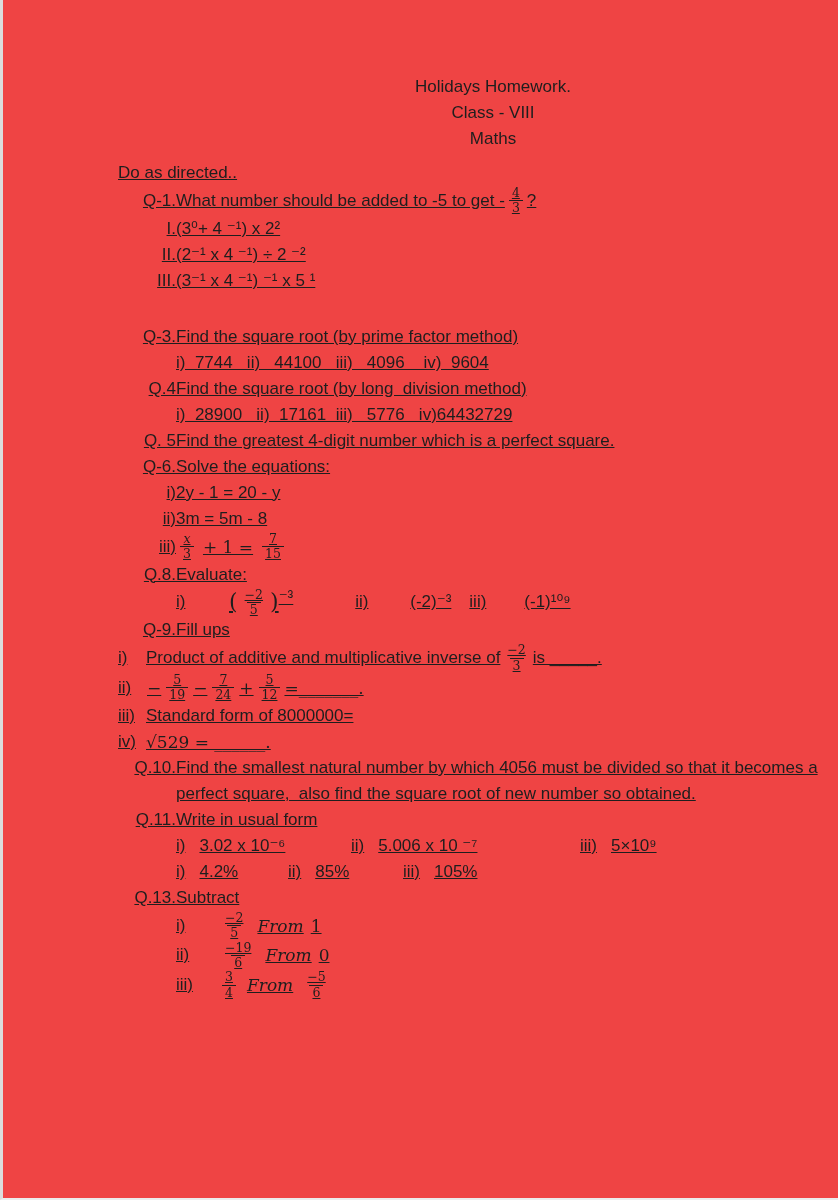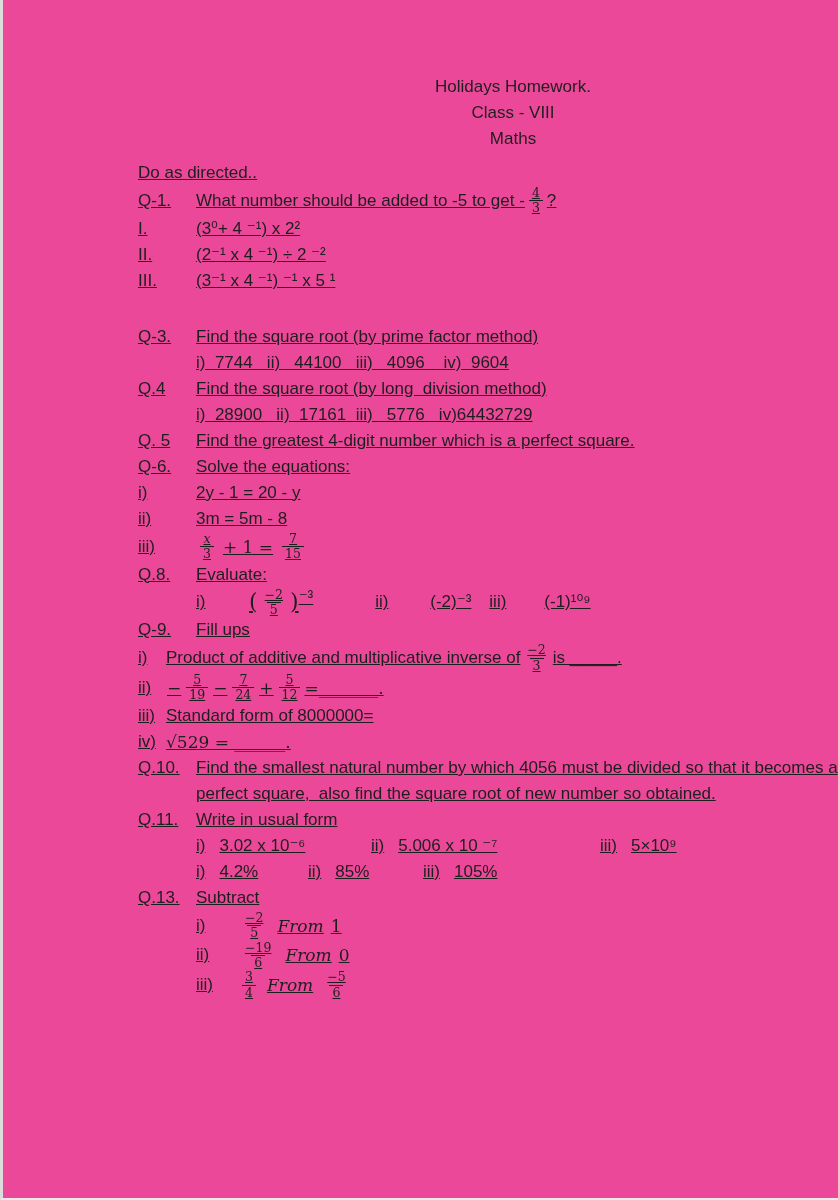--- a/index.html
+++ b/index.html
@@ -4,27 +4,27 @@
 <style>
   html,body{margin:0;padding:0;}
   body{
     width:838px;height:1200px;background:#ffffff;
     font-family:"Liberation Sans","DejaVu Sans",sans-serif;
     font-size:17px;color:#1e1e1e;overflow:hidden;position:relative;
   }
   .page{
     position:absolute;inset:0;box-sizing:border-box;
     border-left:3px solid #dcdcdc;border-bottom:2px solid #ececec;
-    padding-top:74px;background:#ec4899;padding-left:20px;
+    padding-top:74px;background:#ef4444;
   }
   .header{margin-left:150px;width:680px;text-align:center;line-height:26px;}
   .content{padding-left:115px;padding-top:8px;}
   .content span{white-space:pre-wrap;}
   .row{display:flex;align-items:center;line-height:26px;min-height:26px;text-decoration:underline;}
-  .qlabel{width:58px;flex-shrink:0;}
+  .qlabel{width:58px;flex-shrink:0;text-align:right;}
   .q9label{width:28px;flex-shrink:0;}
   .sublabel{width:42px;flex-shrink:0;}
   .qtext{display:flex;align-items:center;flex-wrap:wrap;}
   .eq{display:flex;align-items:center;}
   .serif{font-family:"DejaVu Serif",serif;}
   .italic{font-style:italic;}
   .nowrap{white-space:nowrap;text-align:right;}
   .gap-lg{height:30px;}
   .frac{
     display:inline-flex;flex-direction:column;align-items:center;

